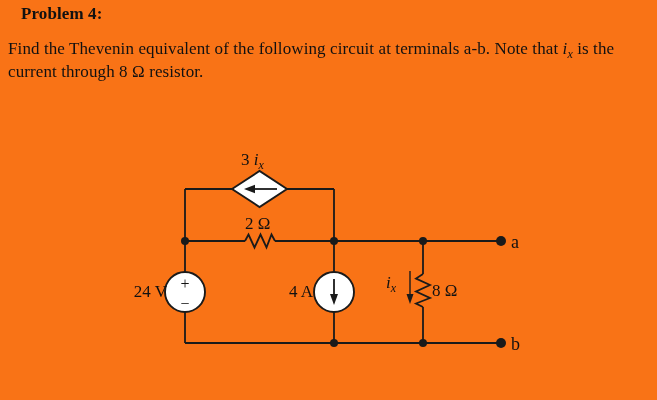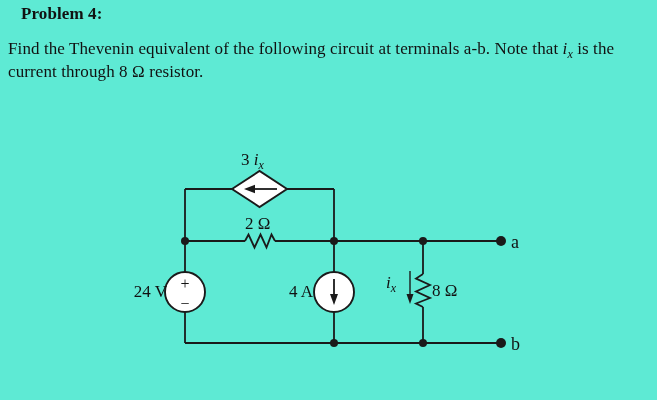--- a/index.html
+++ b/index.html
@@ -6,21 +6,21 @@
   body {
     width: 657px; height: 400px;
     background: #ffffff;
     font-family: "Liberation Serif", serif;
     color: #111111;
   }
   .doc {
     position: relative;
     width: 657px; height: 400px;
     overflow: hidden;
-    background: #5eead4;
+    background: #f97316;
   }
   .heading {
     position: absolute;
     left: 21px; top: 4px;
     font-size: 17px;
     font-weight: bold;
     letter-spacing: 0.1px;
   }
   .statement {
     position: absolute;

